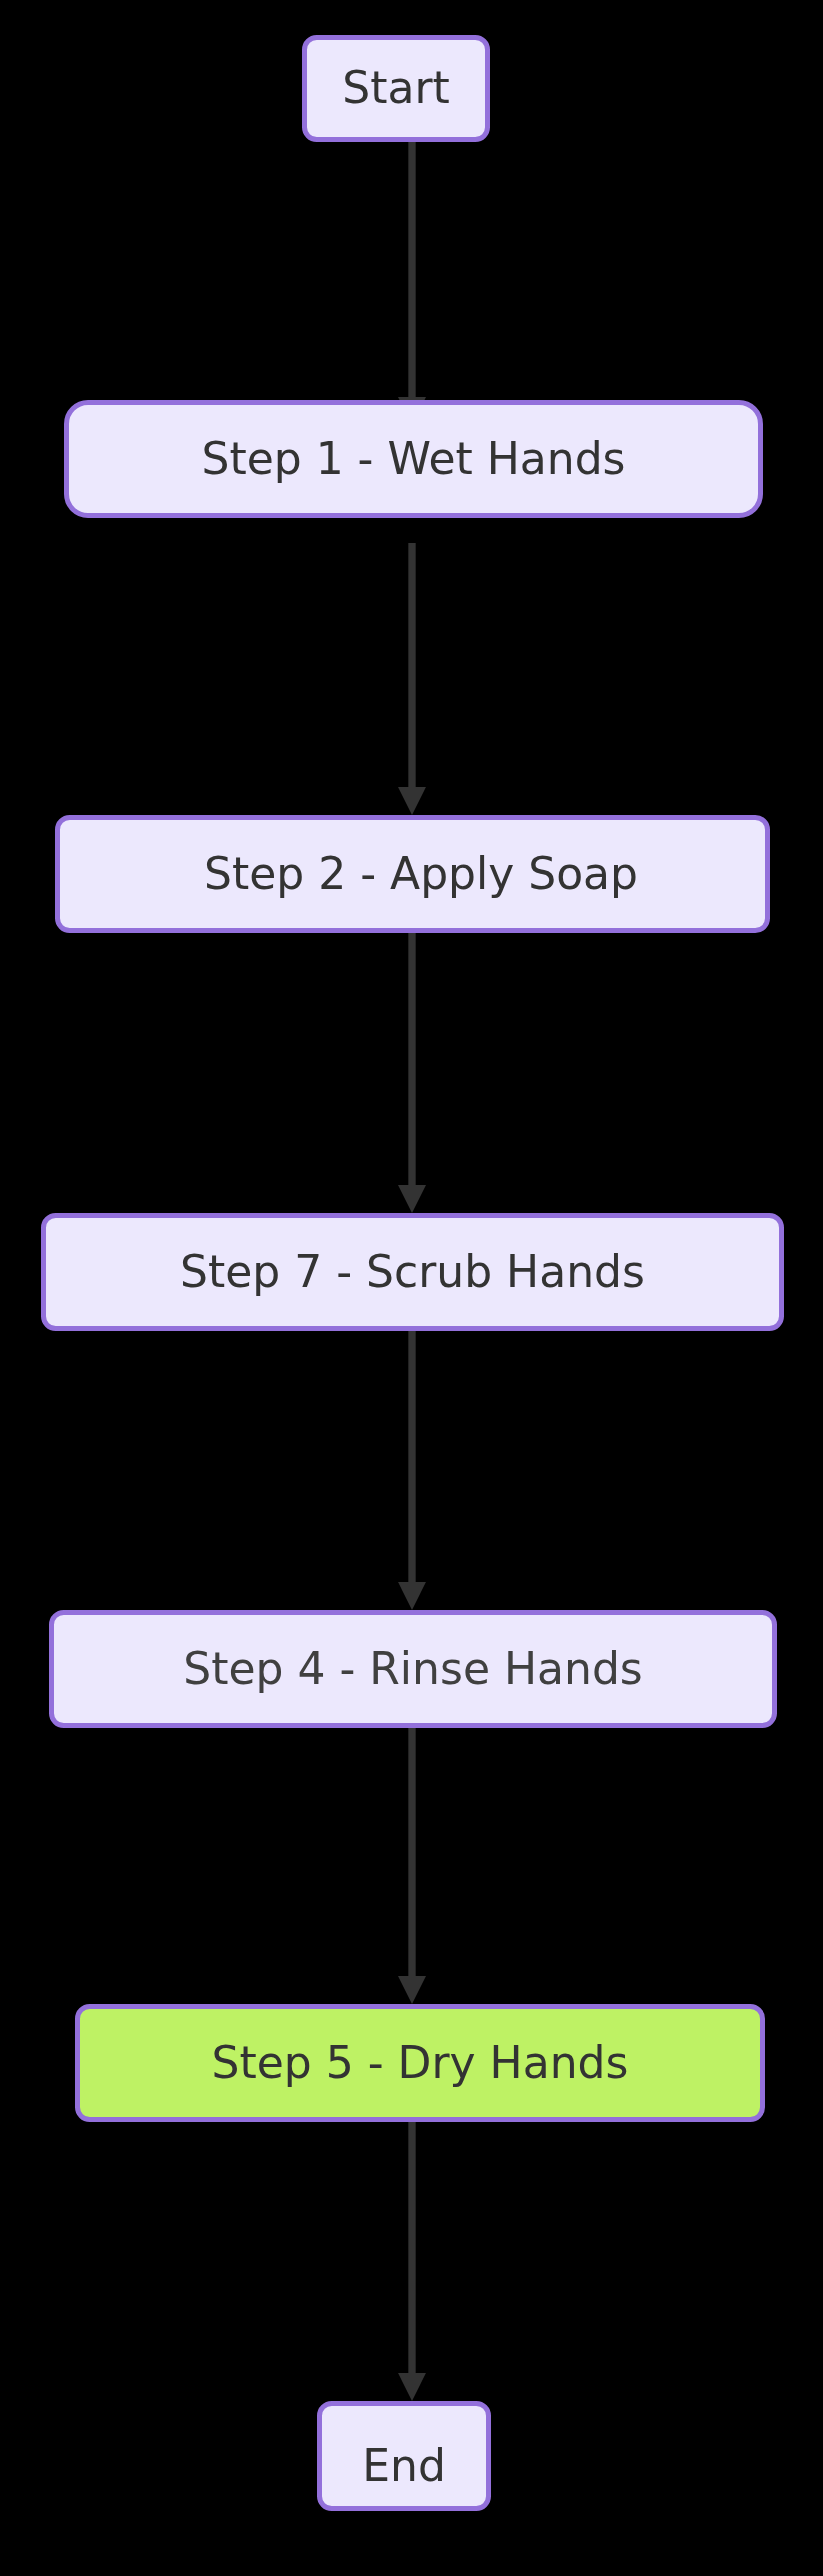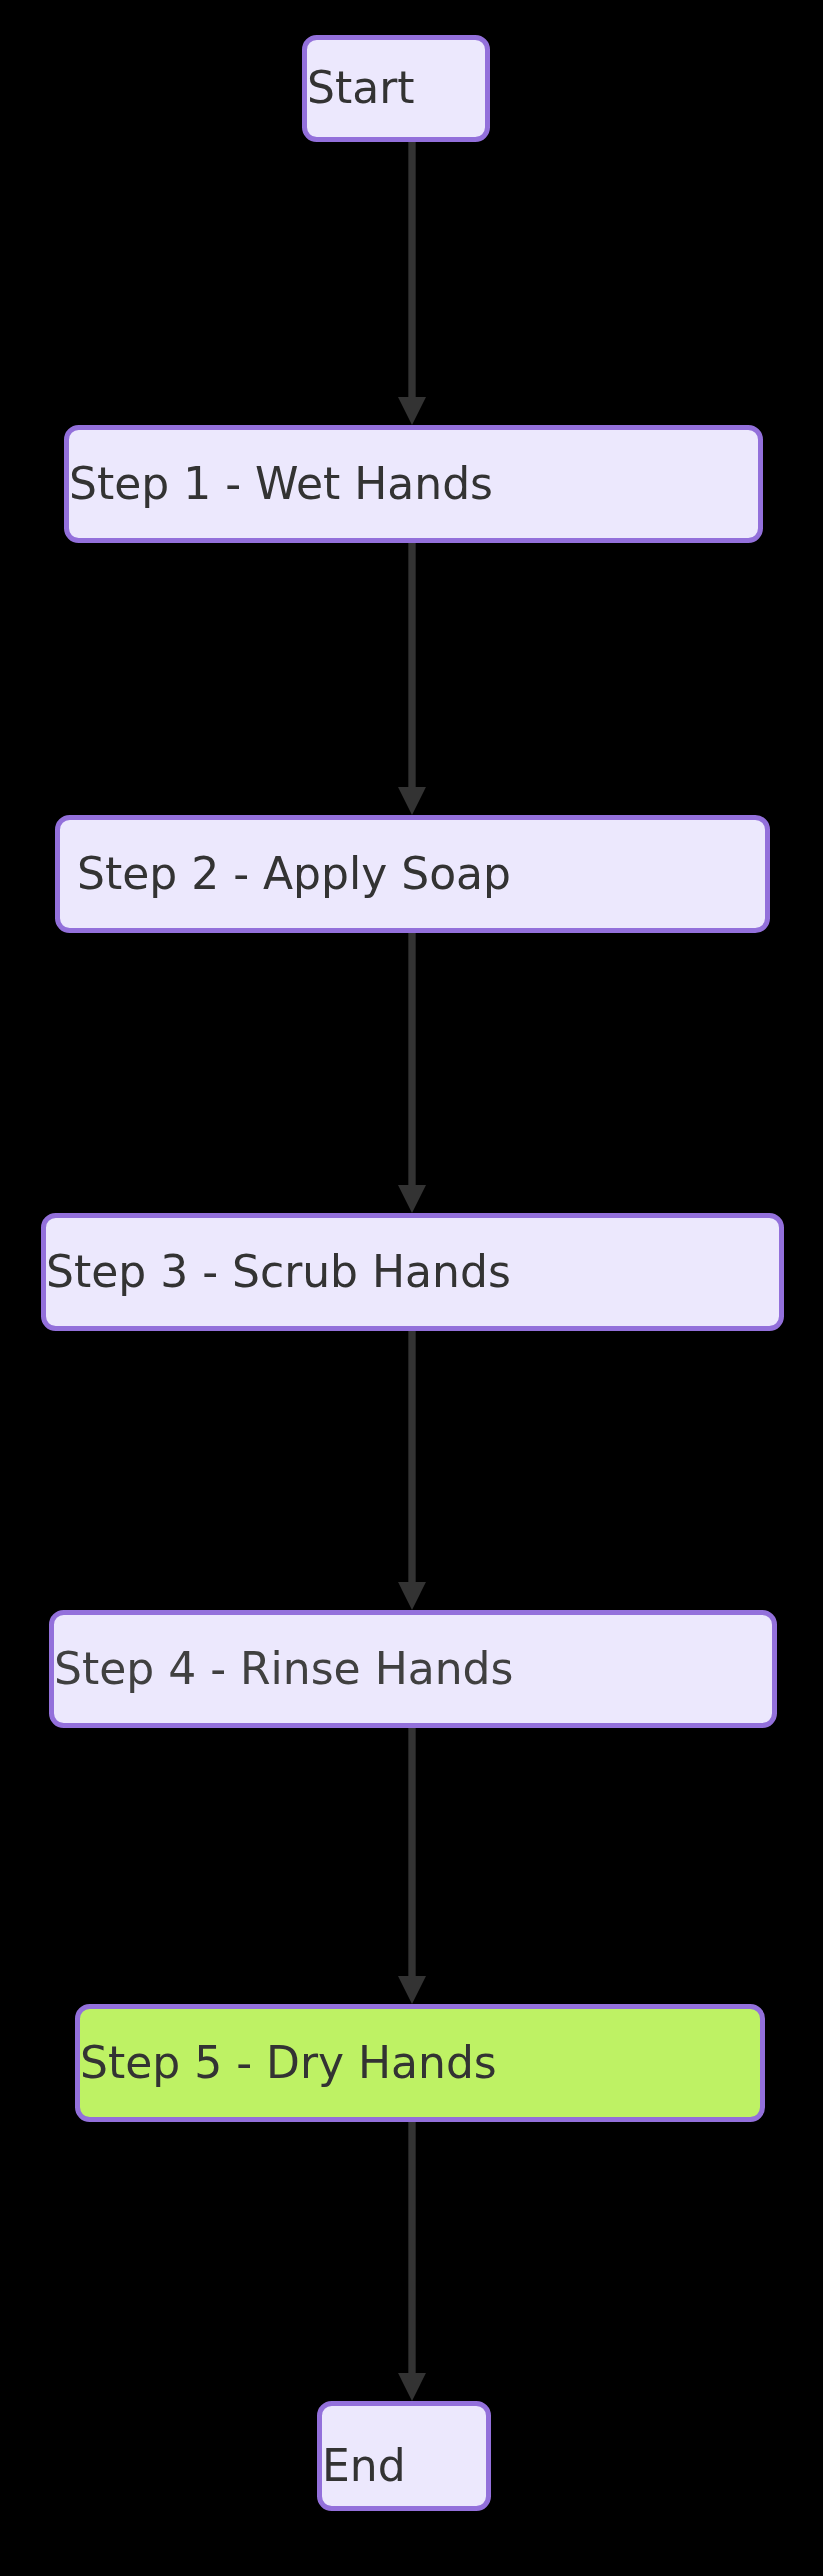--- a/index.html
+++ b/index.html
@@ -16,21 +16,21 @@
     font-family: "DejaVu Sans", "Liberation Sans", sans-serif;
   }
   .node {
     position: absolute;
     box-sizing: border-box;
     background: #ECE8FD;
     border: 5.9px solid #9370DB;
     border-radius: 14.7px;
     display: flex;
     align-items: center;
-    justify-content: flex-start;
+    justify-content: center;
   }
   .node-label {
     color: #333333;
     font-size: 44px;
     font-weight: 400;
     line-height: 1.1;
     white-space: nowrap;
     letter-spacing: 0px;
   }
   .edge {
@@ -80,28 +80,28 @@
         <svg width="28" height="279" viewBox="0 0 38 380">
           <line x1="19" y1="0" x2="19" y2="344" stroke="#333333" stroke-width="10"></line>
           <polygon points="0,342 38,342 19,380" fill="#333333"></polygon>
         </svg>
       </div>
     </div>
   <div id="nodes-layer">
       <div class="node" style="left: 302px; top: 35px; width: 188px; height: 107px; background: rgb(236, 232, 253); border-color: rgb(147, 112, 219);">
         <span class="node-label" style="color: rgb(51, 51, 51);">Start</span>
       </div>
-      <div class="node" style="left: 64px; top: 425px; width: 699px; height: 118px; background: rgb(236, 232, 253); border-color: rgb(147, 112, 219);">
+      <div class="node" style="left: 64px; top: 400px; width: 699px; height: 118px; background: rgb(236, 232, 253); border-color: rgb(147, 112, 219); border-radius: 24px;">
         <span class="node-label" style="color: rgb(51, 51, 51);">Step 1 - Wet Hands</span>
       </div>
       <div class="node" style="left: 55px; top: 815px; width: 715px; height: 118px; background: rgb(236, 232, 253); border-color: rgb(147, 112, 219);">
         <span class="node-label" style="color: rgb(51, 51, 51); margin-left: 17px;">Step 2 - Apply Soap</span>
       </div>
       <div class="node" style="left: 41px; top: 1213px; width: 743px; height: 118px; background: rgb(236, 232, 253); border-color: rgb(147, 112, 219);">
-        <span class="node-label" style="color: rgb(51, 51, 51);">Step 3 - Scrub Hands</span>
+        <span class="node-label" style="color: rgb(51, 51, 51);">Step 7 - Scrub Hands</span>
       </div>
       <div class="node" style="left: 49px; top: 1610px; width: 728px; height: 118px; background: rgb(236, 232, 253); border-color: rgb(147, 112, 219);">
         <span class="node-label" style="color: #404040;">Step 4 - Rinse Hands</span>
       </div>
       <div class="node" style="left: 75px; top: 2004px; width: 690px; height: 118px; background: #bef264; border-color: rgb(147, 112, 219);">
         <span class="node-label" style="color: rgb(51, 51, 51);">Step 5 - Dry Hands</span>
       </div>
       <div class="node" style="left: 317px; top: 2401px; width: 174px; height: 110px; background: rgb(236, 232, 253); border-color: rgb(147, 112, 219);">
         <span class="node-label" style="color: rgb(51, 51, 51); margin-top: 21px;">End</span>
       </div>

